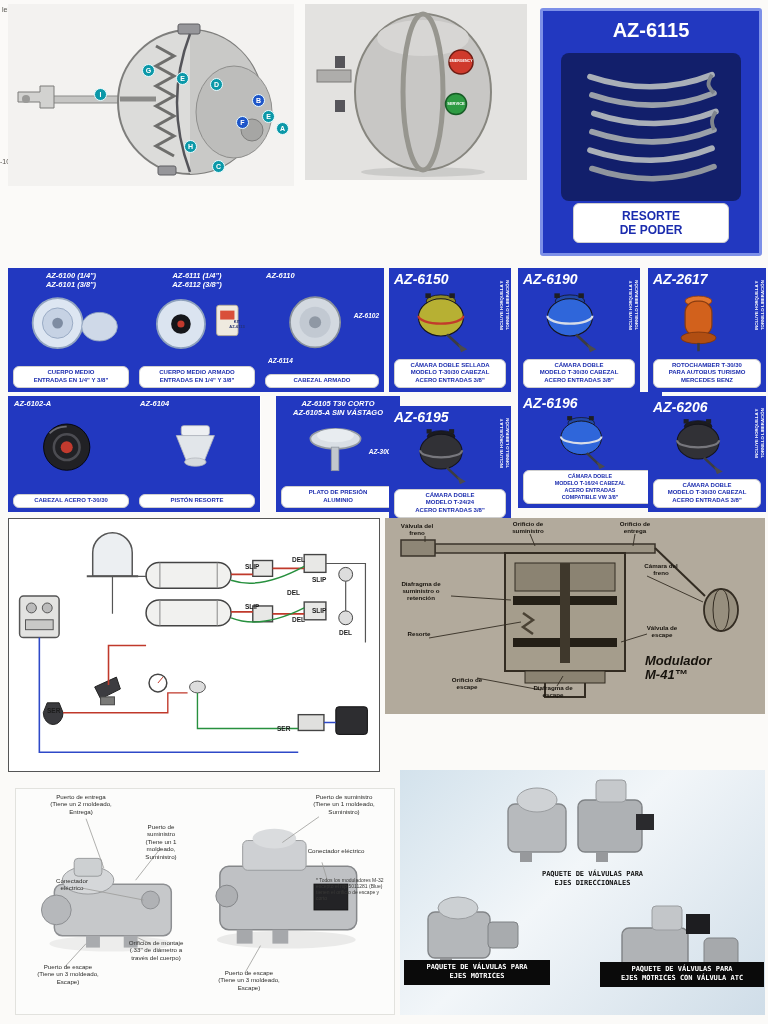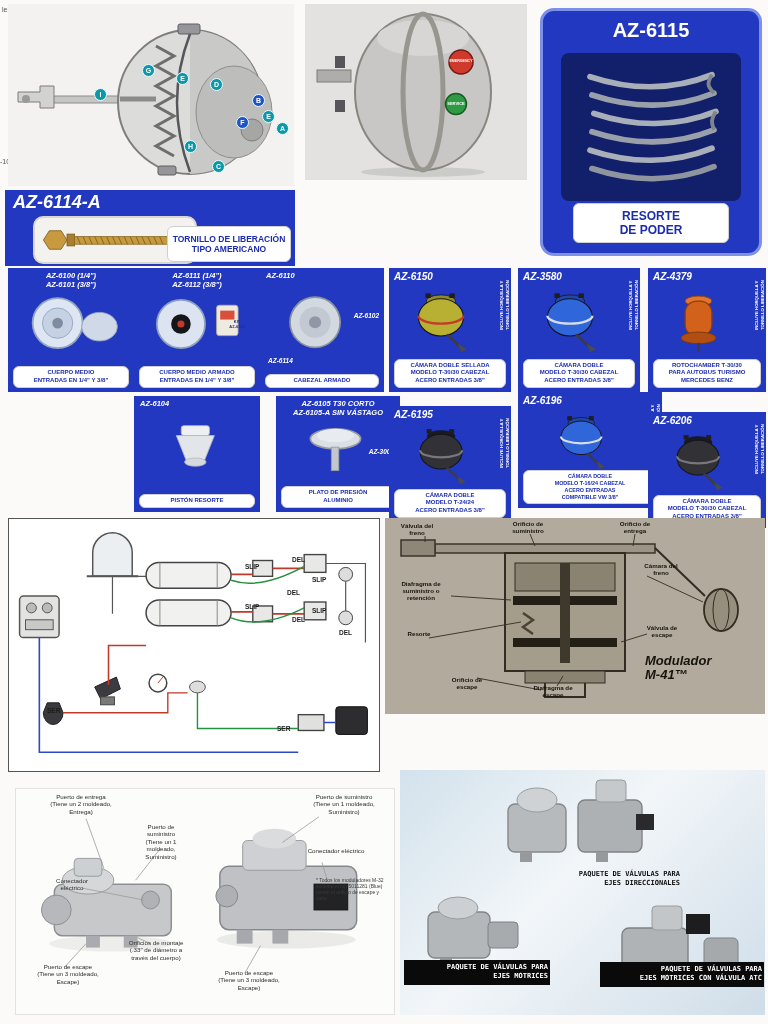--- a/index.html
+++ b/index.html
@@ -8,31 +8,31 @@
   .artifact{position:absolute;font-size:7px;color:#55534e}
   .badge{position:absolute;width:11px;height:11px;border-radius:50%;background:#0b98a8;border:1px solid #eafcff;color:#fff;font-size:7px;font-weight:bold;display:flex;align-items:center;justify-content:center;line-height:1}
   .badge.blue{background:#1d55c8}
   .bluecard{position:absolute;background:var(--card_blue,#2238c0)}
   .code{color:#fff;font-weight:700;font-style:italic;white-space:pre-line;position:absolute}
   .pill{position:absolute;background:#fff;color:var(--pill_text,#1b2cae);font-weight:700;text-align:center;white-space:pre-line;border-radius:6px;display:flex;align-items:center;justify-content:center;padding:2px 3px;box-sizing:border-box;border:1px solid #cfcfcf}
   .card{position:absolute;background:var(--card_blue,#2238c0)}
   .card .img{position:absolute;left:0;right:0;top:17px;bottom:30px;display:flex;align-items:center;justify-content:center}
   .card .pill{left:5px;right:5px;bottom:4px;font-size:6px;line-height:1.3;min-height:13px}
   .card .code{top:3px;left:0;right:0;text-align:center;font-size:7.5px;line-height:1.2}
-  .card.chamber .code{left:5px;right:auto;text-align:left;font-size:10px}
+  .card.chamber .code{left:5px;right:auto;text-align:left;font-size:14px}
   .card.chamber .img{left:0;right:12px;bottom:34px}
   .vnote{position:absolute;right:1px;top:4px;height:66px;color:#fff;font-weight:700;font-size:4.3px;line-height:1.3;writing-mode:vertical-rl;transform:rotate(180deg);white-space:pre-line;text-align:center}
   .sub{position:absolute;color:#fff;font-weight:700;font-style:italic;font-size:6.5px;white-space:pre-line}
   .kitlbl{position:absolute;font-size:4px;font-weight:700;color:#24306e;text-align:center;white-space:pre-line;line-height:1.2}
   .slabel{position:absolute;font-size:6.5px;font-weight:700;color:#1c1c1c}
   .mlabel{position:absolute;font-size:6.2px;font-weight:600;color:#17130d;line-height:1.15;white-space:pre-line;text-align:center}
   .mtitle{position:absolute;font-size:13px;font-weight:800;font-style:italic;color:#17130d;line-height:1.1;white-space:pre-line;text-align:left}
   .dlabel{position:absolute;font-size:6.2px;color:#2c2c2a;line-height:1.2;white-space:pre-line;text-align:center}
   .dlabel.note{font-size:5px;text-align:left;color:#3a3a38}
-  .pcap{position:absolute;font-family:"DejaVu Sans Mono",monospace;font-weight:700;font-size:7px;line-height:1.35;white-space:pre-line;text-align:right}
+  .pcap{position:absolute;font-family:"DejaVu Sans Mono",monospace;font-weight:700;font-size:7px;line-height:1.35;white-space:pre-line;text-align:center}
   .pcap.bar{background:#0a0a0a;color:#fff;padding:3px 2px}
   .photo-btn-label{position:absolute;color:#fff;font-weight:700;text-align:center;line-height:1}
   .ch .body{stroke:#14141c;stroke-width:1.4}
   .ch .cap{stroke:#14141c;stroke-width:1}
   .ch .clamp{stroke-width:3;fill:none}
   .ch-yellow .body{fill:#b7b033}.ch-yellow .cap{fill:#8f8a26}.ch-yellow .clamp{stroke:#c23b2b}
   .ch-blue .body{fill:#2f66da}.ch-blue .cap{fill:#2148a8}.ch-blue .clamp{stroke:#d8dde8}
   .ch-black .body{fill:#313136}.ch-black .cap{fill:#1b1b1f}.ch-black .clamp{stroke:#77777d}
 </style>
 </head>
@@ -79,51 +79,37 @@
       <rect x="12" y="66" width="34" height="12" fill="#aeadab" stroke="#7c7b79"></rect>
       <rect x="30" y="52" width="10" height="12" fill="#56555a"></rect>
       <rect x="30" y="96" width="10" height="12" fill="#56555a"></rect>
       <circle cx="156" cy="58" r="12" fill="var(--emergency_red,#cf3a2c)" stroke="#6f1d14" stroke-width="1.5"></circle>
       <circle cx="151" cy="100" r="10.5" fill="var(--service_green,#2e9b43)" stroke="#175c26" stroke-width="1.5"></circle>
     </svg>
     <div class="photo-btn-label" style="left:144px;top:56px;width:24px;font-size:3.6px">EMERGENCY</div>
     <div class="photo-btn-label" style="left:139px;top:98px;width:24px;font-size:4px">SERVICE</div>
   </div>
 
-  <div class="bluecard" style="left:540px;top:8px;width:222px;height:248px;border:3px solid #7d90e8;border-radius:14px;box-sizing:border-box">
+  <div class="bluecard" style="left:540px;top:8px;width:222px;height:248px;border:3px solid #7d90e8;border-radius:3px;box-sizing:border-box">
     <div class="code" style="left:0;right:0;top:8px;text-align:center;font-size:20px;font-style:normal">AZ-6115</div>
     <div style="position:absolute;left:18px;right:18px;top:42px;height:148px;background:#121f6b;border-radius:8px">
       <svg viewBox="0 0 186 148" width="100%" height="100%">
         <path d="M30 22 C 72 36, 116 36, 156 20" fill="none" stroke="#a9afb8" stroke-width="6" stroke-linecap="round"></path>
         <path d="M32 41 C 74 55, 118 55, 158 39" fill="none" stroke="#9aa0a9" stroke-width="6" stroke-linecap="round"></path>
         <path d="M34 60 C 76 74, 120 74, 160 58" fill="none" stroke="#a9afb8" stroke-width="6" stroke-linecap="round"></path>
         <path d="M32 79 C 74 93, 118 93, 158 77" fill="none" stroke="#9aa0a9" stroke-width="6" stroke-linecap="round"></path>
         <path d="M30 98 C 72 112, 116 112, 156 96" fill="none" stroke="#a9afb8" stroke-width="6" stroke-linecap="round"></path>
         <path d="M32 117 C 74 131, 118 131, 158 115" fill="none" stroke="#8f959e" stroke-width="6" stroke-linecap="round"></path>
         <path d="M156 20 C 150 30, 152 32, 158 39 M160 58 C 154 68, 156 70, 158 77" fill="none" stroke="#7f858d" stroke-width="4"></path>
       </svg>
     </div>
     <div class="pill" style="left:30px;right:30px;bottom:10px;height:40px;font-size:12px">RESORTE
 DE PODER</div>
   </div>
 
-  <div class="bluecard" style="left:5px;top:190px;width:290px;height:76px">
-    <div class="code" style="left:8px;top:2px;font-size:18px">AZ-6114-A</div>
-    <div style="position:absolute;left:28px;top:26px;width:160px;height:44px;background:#f3f2ee;border:2px solid #d8d6d0;border-radius:10px">
-      <svg viewBox="0 0 190 46" width="100%" height="100%">
-        <polygon points="10,23 17,12 31,12 38,23 31,34 17,34" fill="#c89a3e" stroke="#7d5c1e"></polygon>
-        <rect x="38" y="16" width="9" height="14" fill="#a87f2e" stroke="#7d5c1e"></rect>
-        <rect x="47" y="19" width="112" height="9" fill="#c89a3e" stroke="#8a6a24"></rect>
-        <path d="M50 19l4 9M57 19l4 9M64 19l4 9M71 19l4 9M78 19l4 9M85 19l4 9M92 19l4 9M99 19l4 9M106 19l4 9M113 19l4 9M120 19l4 9M127 19l4 9M134 19l4 9M141 19l4 9M148 19l4 9" stroke="#8a6a24" stroke-width="1.2"></path>
-        <polygon points="159,19 168,23.5 159,28" fill="#c89a3e" stroke="#8a6a24"></polygon>
-      </svg>
-    </div>
-    <div class="pill" style="left:162px;right:4px;bottom:4px;height:36px;font-size:8.5px">TORNILLO DE LIBERACIÓN
-TIPO AMERICANO</div>
-  </div>
 
   <div class="card" style="left:8px;top:268px;width:126px;height:124px;border-right:1px solid #fff">
     <div class="code">AZ-6100 (1/4")
 AZ-6101 (3/8")</div>
     <div class="img">
       <svg viewBox="0 0 120 74" width="110" height="66">
         <circle cx="45" cy="36" r="28" fill="#dde6f2" stroke="#93a5c0" stroke-width="2"></circle>
         <circle cx="45" cy="36" r="17" fill="#c6d2e4" stroke="#93a5c0"></circle>
         <circle cx="45" cy="36" r="6" fill="#7e8ca2"></circle>
         <ellipse cx="92" cy="40" rx="20" ry="16" fill="#cfd9e8" stroke="#93a5c0"></ellipse>
@@ -179,56 +165,68 @@
       </svg>
     </div>
     <div class="vnote">INCLUYE HORQUILLA Y
 TORNILLO LIBERACIÓN</div>
     <div class="pill">CÁMARA DOBLE SELLADA
 MODELO T-30/30 CABEZAL
 ACERO ENTRADAS 3/8"</div>
   </div>
 
   <div class="card chamber" style="left:518px;top:268px;width:122px;height:124px">
-    <div class="code">AZ-3580</div>
+    <div class="code">AZ-6190</div>
     <div class="img ch ch-blue">
       <svg viewBox="0 0 100 80" width="80" height="62">
         <ellipse class="cap" cx="46" cy="13" rx="19" ry="8"></ellipse>
         <rect x="26" y="3" width="7" height="6" fill="#1e1e22"></rect>
           <rect x="57" y="3" width="7" height="6" fill="#1e1e22"></rect>
         <ellipse class="body" cx="46" cy="34" rx="29" ry="24"></ellipse>
         <path class="clamp" d="M17 32 a29 10 0 0 0 58 0"></path>
         <line x1="54" y1="56" x2="71" y2="72" stroke="#3c3c40" stroke-width="3.5"></line>
         <path d="M68 68 l12 7 -8 4 z" fill="#4a4a4e"></path>
       </svg>
     </div>
     <div class="vnote">INCLUYE HORQUILLA Y
 TORNILLO LIBERACIÓN</div>
     <div class="pill">CÁMARA DOBLE
 MODELO T-30/30 CABEZAL
 ACERO ENTRADAS 3/8"</div>
   </div>
 
   <div class="card chamber" style="left:648px;top:268px;width:118px;height:124px">
-    <div class="code">AZ-4379</div>
+    <div class="code">AZ-2617</div>
     <div class="img">
       <svg viewBox="0 0 110 74" width="92" height="62">
         <ellipse cx="52" cy="12" rx="16" ry="6" fill="#e2762e" stroke="#8a3c10"></ellipse>
         <rect x="36" y="12" width="32" height="42" rx="14" fill="#d2611c" stroke="#8a3c10" stroke-width="1.5"></rect>
         <ellipse cx="52" cy="56" rx="21" ry="7" fill="#b14e12" stroke="#7a340c"></ellipse>
         <line x1="52" y1="62" x2="52" y2="72" stroke="#3c3c40" stroke-width="3"></line>
       </svg>
     </div>
     <div class="vnote">INCLUYE HORQUILLA Y
 TORNILLO LIBERACIÓN</div>
     <div class="pill">ROTOCHAMBER T-30/30
 PARA AUTOBUS TURISMO
 MERCEDES BENZ</div>
   </div>
 
+  <div class="card" style="left:8px;top:396px;width:126px;height:116px;border-right:1px solid #fff">
+    <div class="code" style="text-align:left;left:6px;right:auto">AZ-6102-A</div>
+    <div class="img">
+      <svg viewBox="0 0 110 70" width="100" height="60">
+        <circle cx="50" cy="34" r="27" fill="#212125" stroke="#000"></circle>
+        <circle cx="50" cy="34" r="15" fill="none" stroke="#4c4c52" stroke-width="3"></circle>
+        <circle cx="50" cy="34" r="7" fill="#c23a2e"></circle>
+        <path d="M30 18 a26 26 0 0 1 20 -8" stroke="#6a6a72" fill="none" stroke-width="2"></path>
+      </svg>
+    </div>
+    <div class="pill">CABEZAL ACERO T-30/30</div>
+  </div>
 
   <div class="card" style="left:134px;top:396px;width:126px;height:116px;border-right:1px solid #fff">
     <div class="code" style="text-align:right;left:6px;right:auto">AZ-6104</div>
     <div class="img">
       <svg viewBox="0 0 110 70" width="96" height="58">
         <rect x="36" y="8" width="34" height="12" rx="3" fill="#eef0f3" stroke="#b4b8be"></rect>
         <polygon points="30,20 76,20 64,50 42,50" fill="#e2e6ea" stroke="#b4b8be"></polygon>
         <ellipse cx="53" cy="52" rx="13" ry="5" fill="#d6dade" stroke="#b4b8be"></ellipse>
       </svg>
     </div>
@@ -284,21 +282,21 @@
       </svg>
     </div>
     <div class="vnote">INCLUYE HORQUILLA Y
 TORNILLO LIBERACIÓN</div>
     <div class="pill" style="font-size:5.4px">CÁMARA DOBLE
 MODELO T-16/24 CABEZAL
 ACERO ENTRADAS
 COMPATIBLE VW 3/8"</div>
   </div>
 
-  <div class="card chamber" style="left:648px;top:412px;width:118px;height:116px">
+  <div class="card chamber" style="left:648px;top:396px;width:118px;height:116px">
     <div class="code">AZ-6206</div>
     <div class="img ch ch-black">
       <svg viewBox="0 0 100 80" width="78" height="58">
         <ellipse class="cap" cx="46" cy="13" rx="19" ry="8"></ellipse>
         <rect x="26" y="3" width="7" height="6" fill="#1e1e22"></rect>
           <rect x="57" y="3" width="7" height="6" fill="#1e1e22"></rect>
         <ellipse class="body" cx="46" cy="34" rx="29" ry="24"></ellipse>
         <path class="clamp" d="M17 32 a29 10 0 0 0 58 0"></path>
         <line x1="54" y1="56" x2="71" y2="72" stroke="#3c3c40" stroke-width="3.5"></line>
         <path d="M68 68 l12 7 -8 4 z" fill="#4a4a4e"></path>

